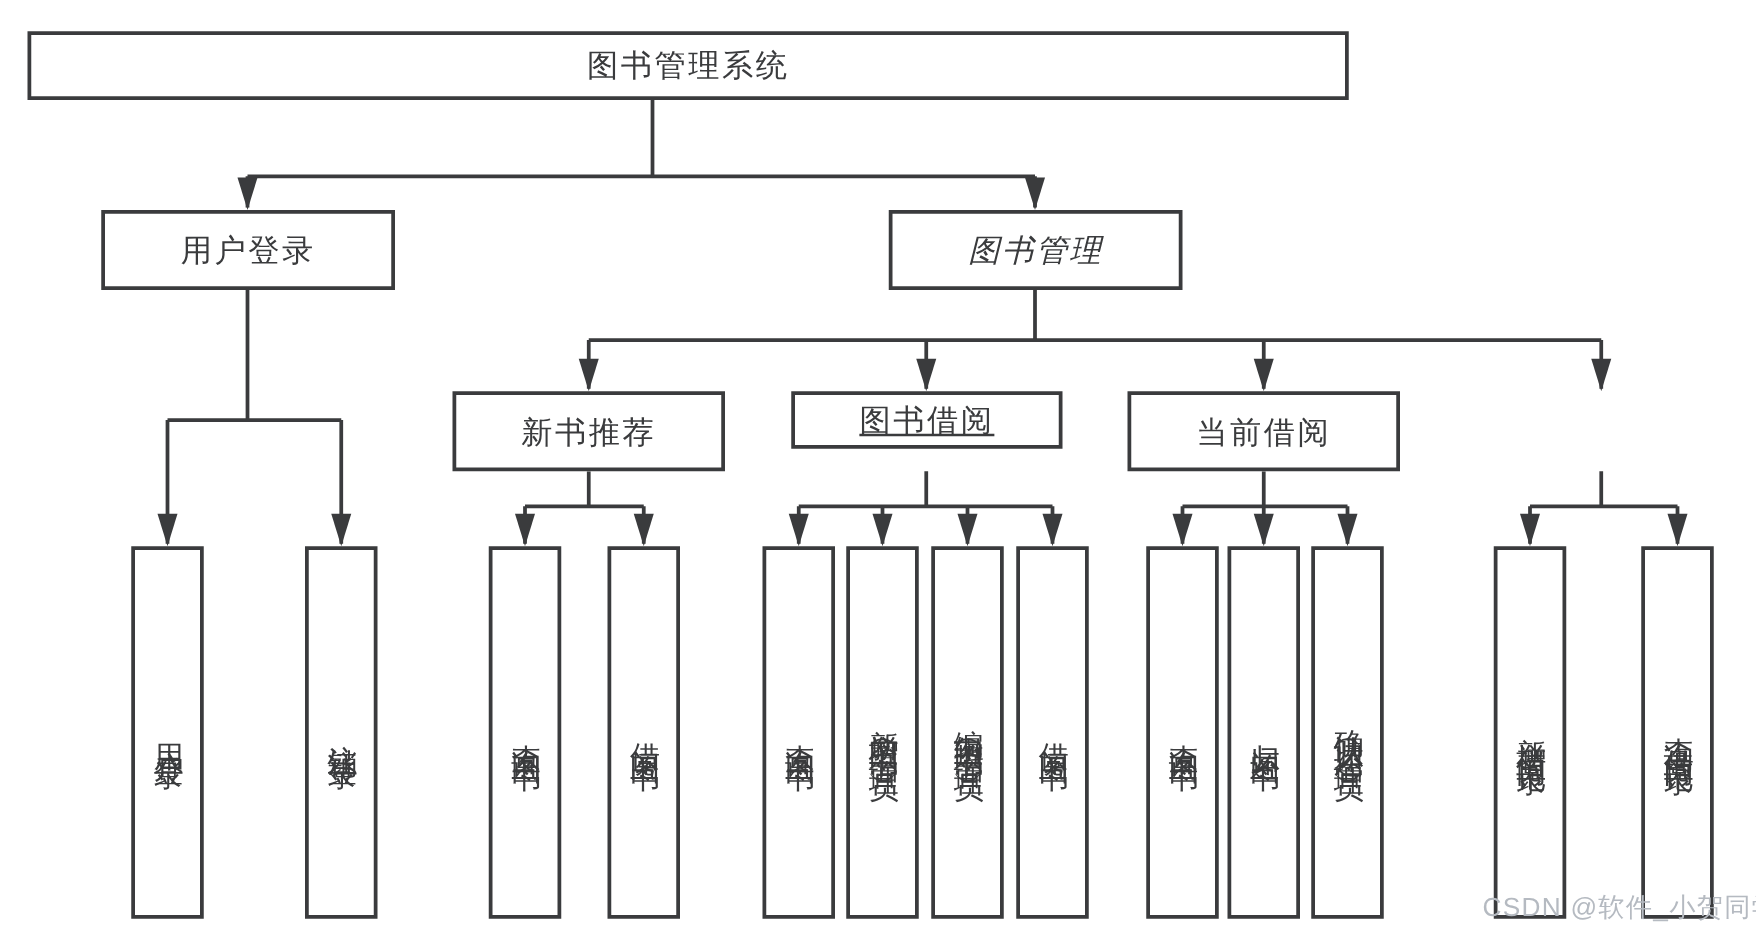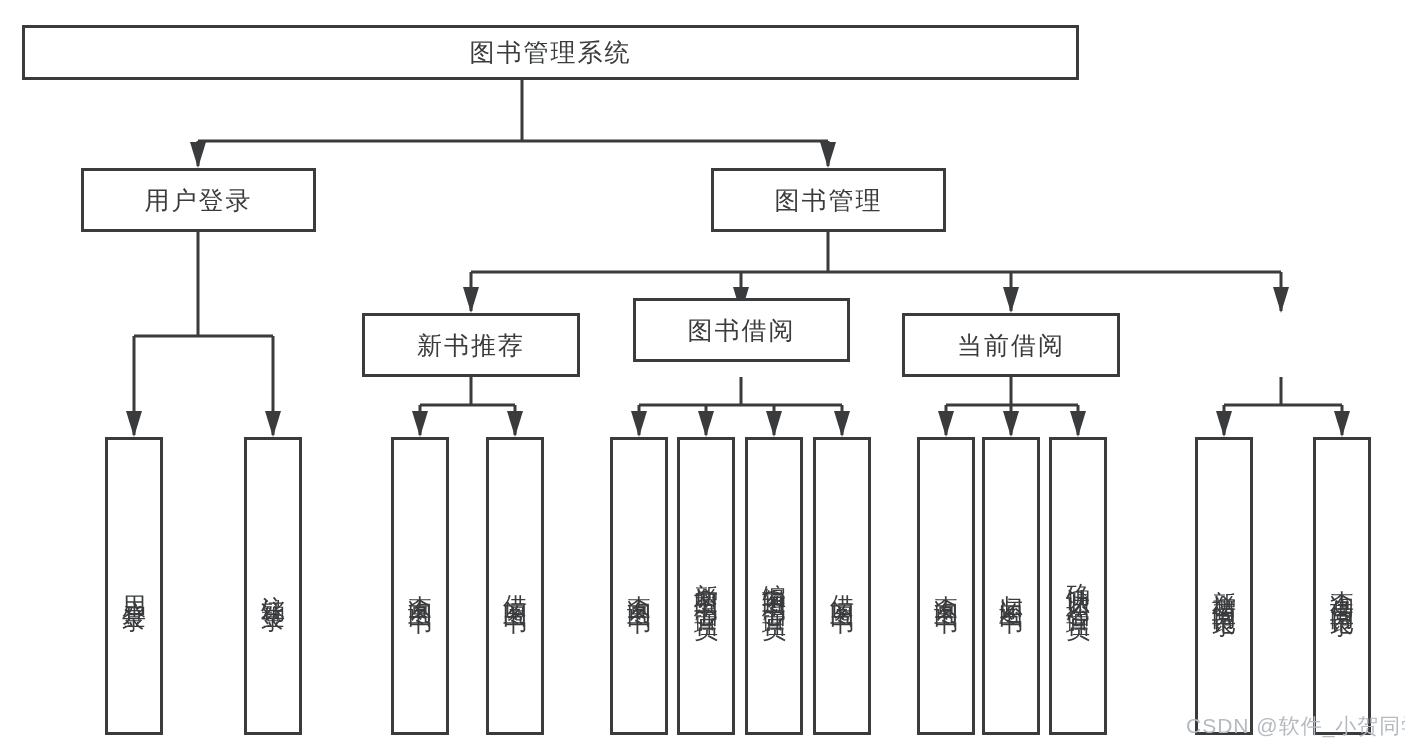--- a/index.html
+++ b/index.html
@@ -92,24 +92,24 @@
       <polygon points="1003,411 1019,411 1011,437"></polygon>
       <polygon points="1070,411 1086,411 1078,437"></polygon>
       <polygon points="1216,411 1232,411 1224,437"></polygon>
       <polygon points="1334,411 1350,411 1342,437"></polygon>
     </g>
   </svg>
 
   <div class="node" style="left:22px; top:13px; width:1057px; height:55px;margin-top:12px;">图书管理系统</div>
 
   <div class="node" style="left:81px; top:168px; width:235px; height:64px;">用户登录</div>
-  <div class="node" style="left:711px; top:168px; width:235px; height:64px;">图书管理</div>
+  <div class="node" style="left:711px; top:168px; width:235px; height:64px;font-style:italic;">图书管理</div>
 
   <div class="node" style="left:362px; top:313px; width:218px; height:64px;text-align:right;">新书推荐</div>
-  <div class="node" style="left:633px; top:298px; width:217px; height:64px;">图书借阅</div>
+  <div class="node" style="left:633px; top:313px; width:217px; height:46px;text-decoration:underline;">图书借阅</div>
   <div class="node" style="left:902px; top:313px; width:218px; height:64px;text-align:right;">当前借阅</div>
 
   <div class="leaf" style="left:105px;">用户登录</div>
   <div class="leaf" style="left:244px;">注销登录</div>
 
   <div class="leaf" style="left:391px;">查询图书</div>
   <div class="leaf" style="left:486px;">借阅图书</div>
 
   <div class="leaf" style="left:610px;">查询图书</div>
   <div class="leaf" style="left:677px;">新增图书（管理员）</div>

